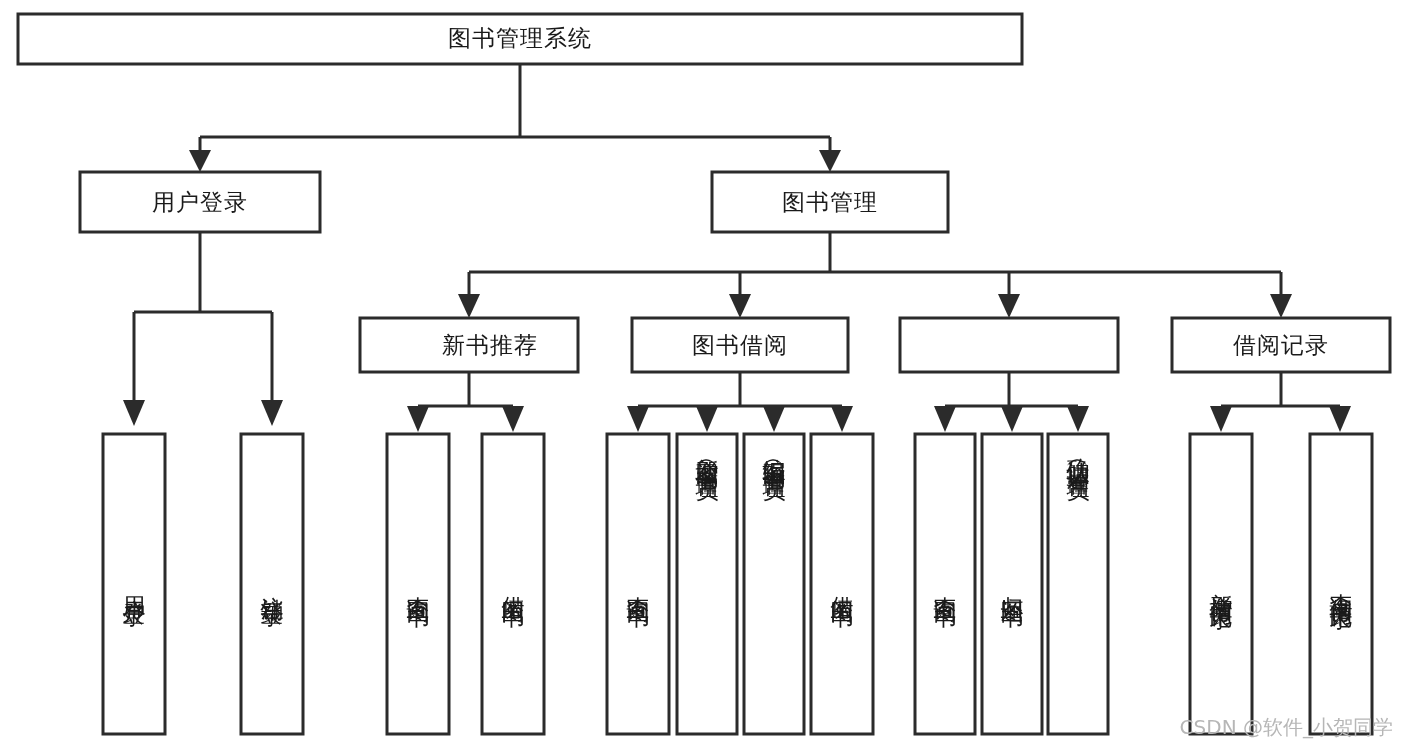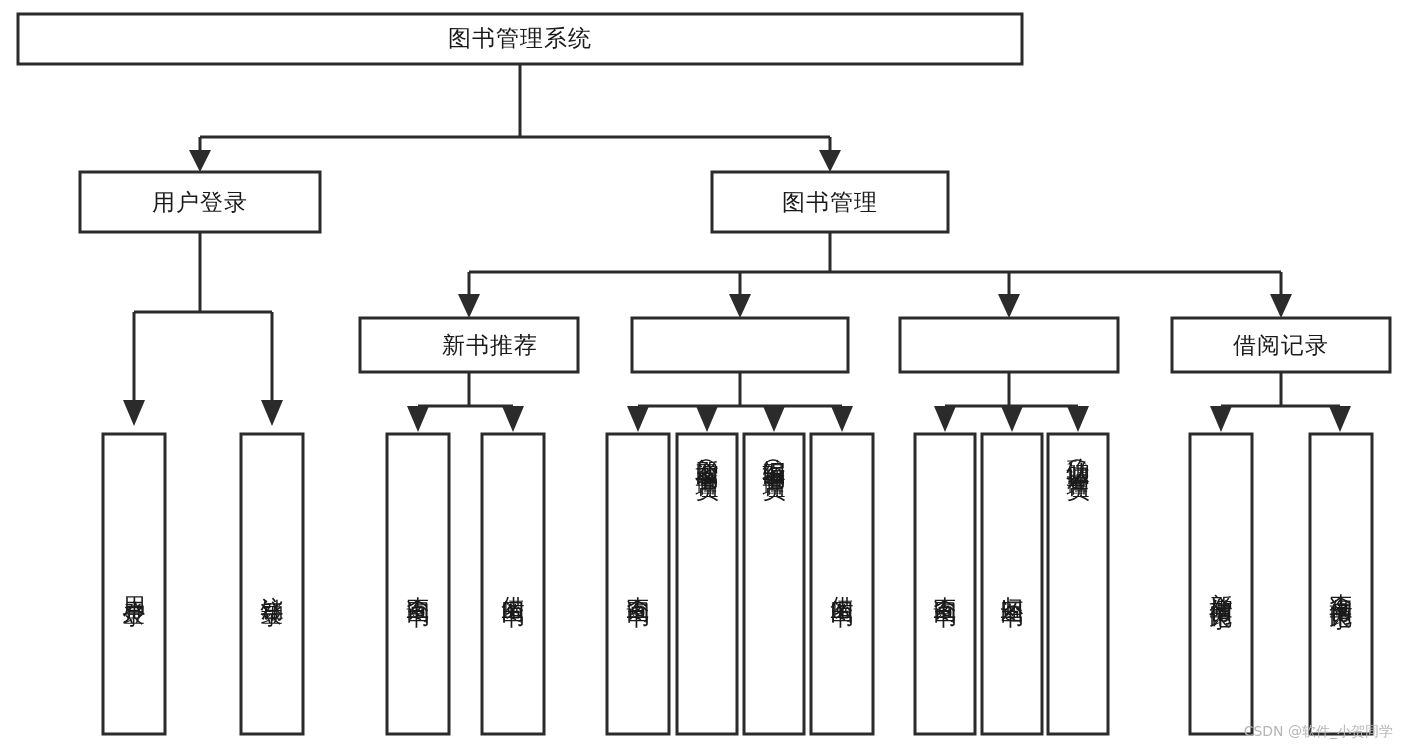--- a/index.html
+++ b/index.html
@@ -71,21 +71,21 @@
     font-size: 23px;
     color: #1a1a1a;
     white-space: nowrap;
     letter-spacing: 1px;
     font-family: "DejaVu Sans", "Liberation Sans", sans-serif;
   }
   #watermark {
     position: absolute;
     right: 12px;
     bottom: 6px;
-    font-size: 14px;
+    font-size: 20px;
     color: #b6b6b6;
     font-family: "DejaVu Sans", "Liberation Sans", sans-serif;
     white-space: nowrap;
     pointer-events: none;
   }
 </style>
 </head>
 <body>
 
 <div id="diagram-root">
@@ -186,20 +186,23 @@
   </div>
 
   <div class="h-label-wrap" style="left:712px; top:172px; width:236px; height:60px;border-radius:13px;">
     <span class="h-text">图书管理</span>
   </div>
 
   <div class="h-label-wrap" style="left:360px; top:318px; width:260px; height:54px;">
     <span class="h-text">新书推荐</span>
   </div>
 
+  <div class="h-label-wrap" style="left:632px; top:318px; width:216px; height:54px;">
+    <span class="h-text">图书借阅</span>
+  </div>
 
 
   <div class="h-label-wrap" style="left:1172px; top:318px; width:218px; height:54px;text-align:center;">
     <span class="h-text">借阅记录</span>
   </div>
 
   <div class="vertical-label-wrap centered" style="left:103px; top:434px; width:62px; height:300px;">
     <span class="vertical-text">用户登录</span>
   </div>
   <div class="vertical-label-wrap centered" style="left:241px; top:434px; width:62px; height:300px;">

